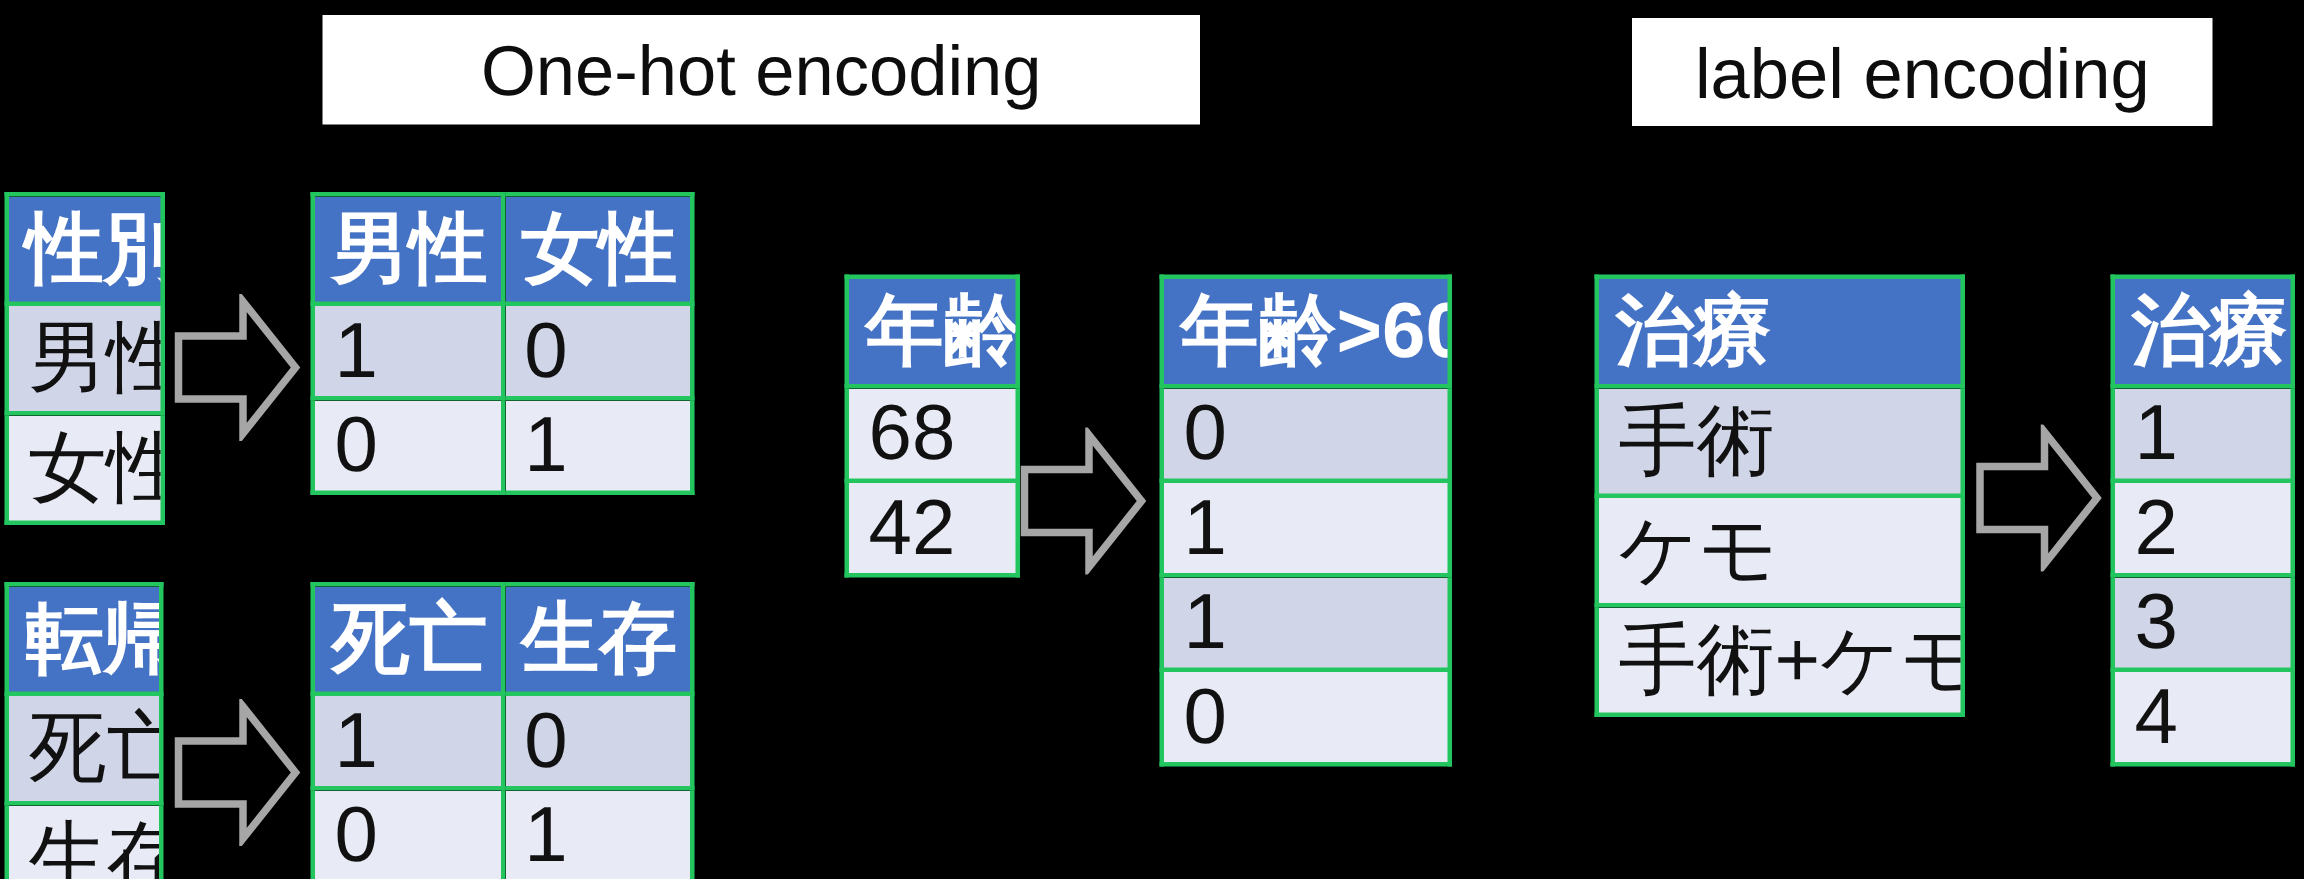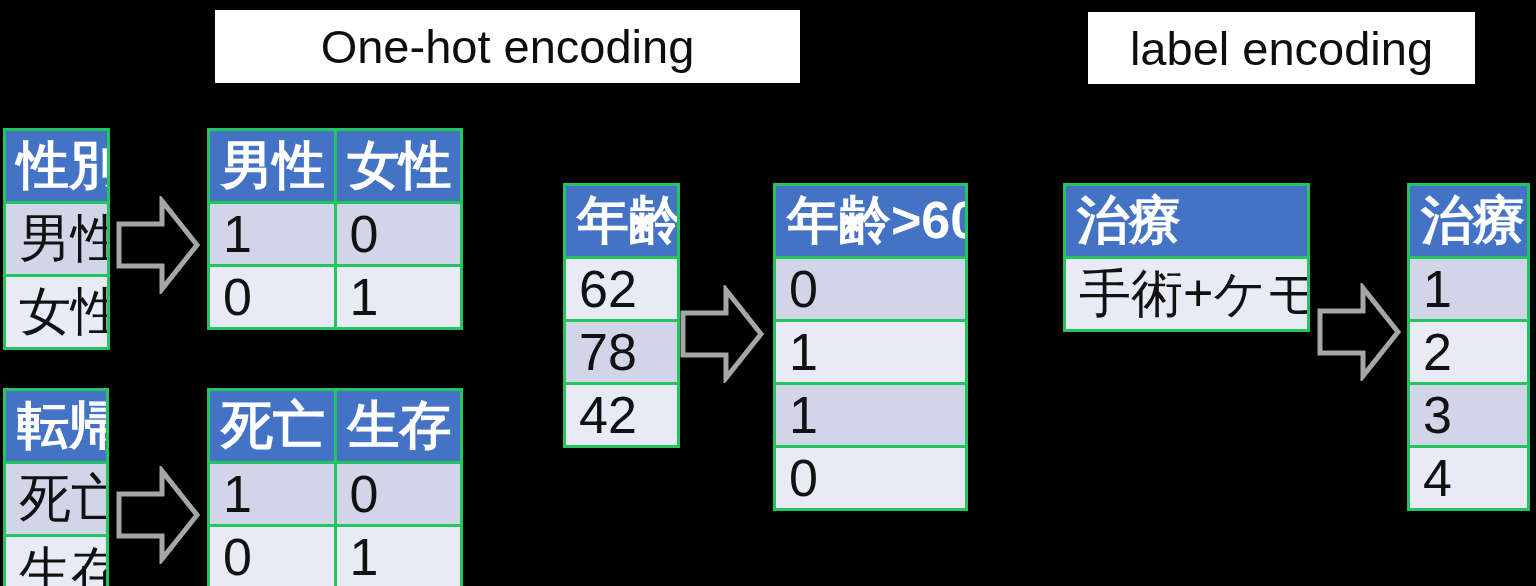--- a/index.html
+++ b/index.html
@@ -165,24 +165,21 @@
   </table>
 
   <table class="tbl h4" id="tbl-age-src">
     <thead>
         <tr>
       <th>年齢</th>
     </tr>
       </thead>
     <tbody>
       <tr class="even">
-          <td>62</td>
-        </tr>
-      <tr class="odd">
-          <td>78</td>
+          <td>68</td>
         </tr>
       <tr class="even">
           <td>42</td>
         </tr>
     </tbody>
   </table>
 
   <svg class="arrow" id="arrow-3" viewBox="0 0 84 98">
     <polygon points="3,28 46,28 46,5 81,49 46,93 46,70 3,70"></polygon>
   </svg>
@@ -209,20 +206,26 @@
     </tbody>
   </table>
 
   <table class="tbl h4" id="tbl-treat-src">
     <thead>
         <tr>
       <th>治療</th>
     </tr>
       </thead>
     <tbody>
+      <tr class="odd">
+          <td>手術</td>
+        </tr>
+      <tr class="even">
+          <td>ケモ</td>
+        </tr>
       <tr class="even">
           <td>手術+ケモ</td>
         </tr>
     </tbody>
   </table>
 
   <svg class="arrow" id="arrow-4" viewBox="0 0 84 98">
     <polygon points="3,28 46,28 46,5 81,49 46,93 46,70 3,70"></polygon>
   </svg>
 

